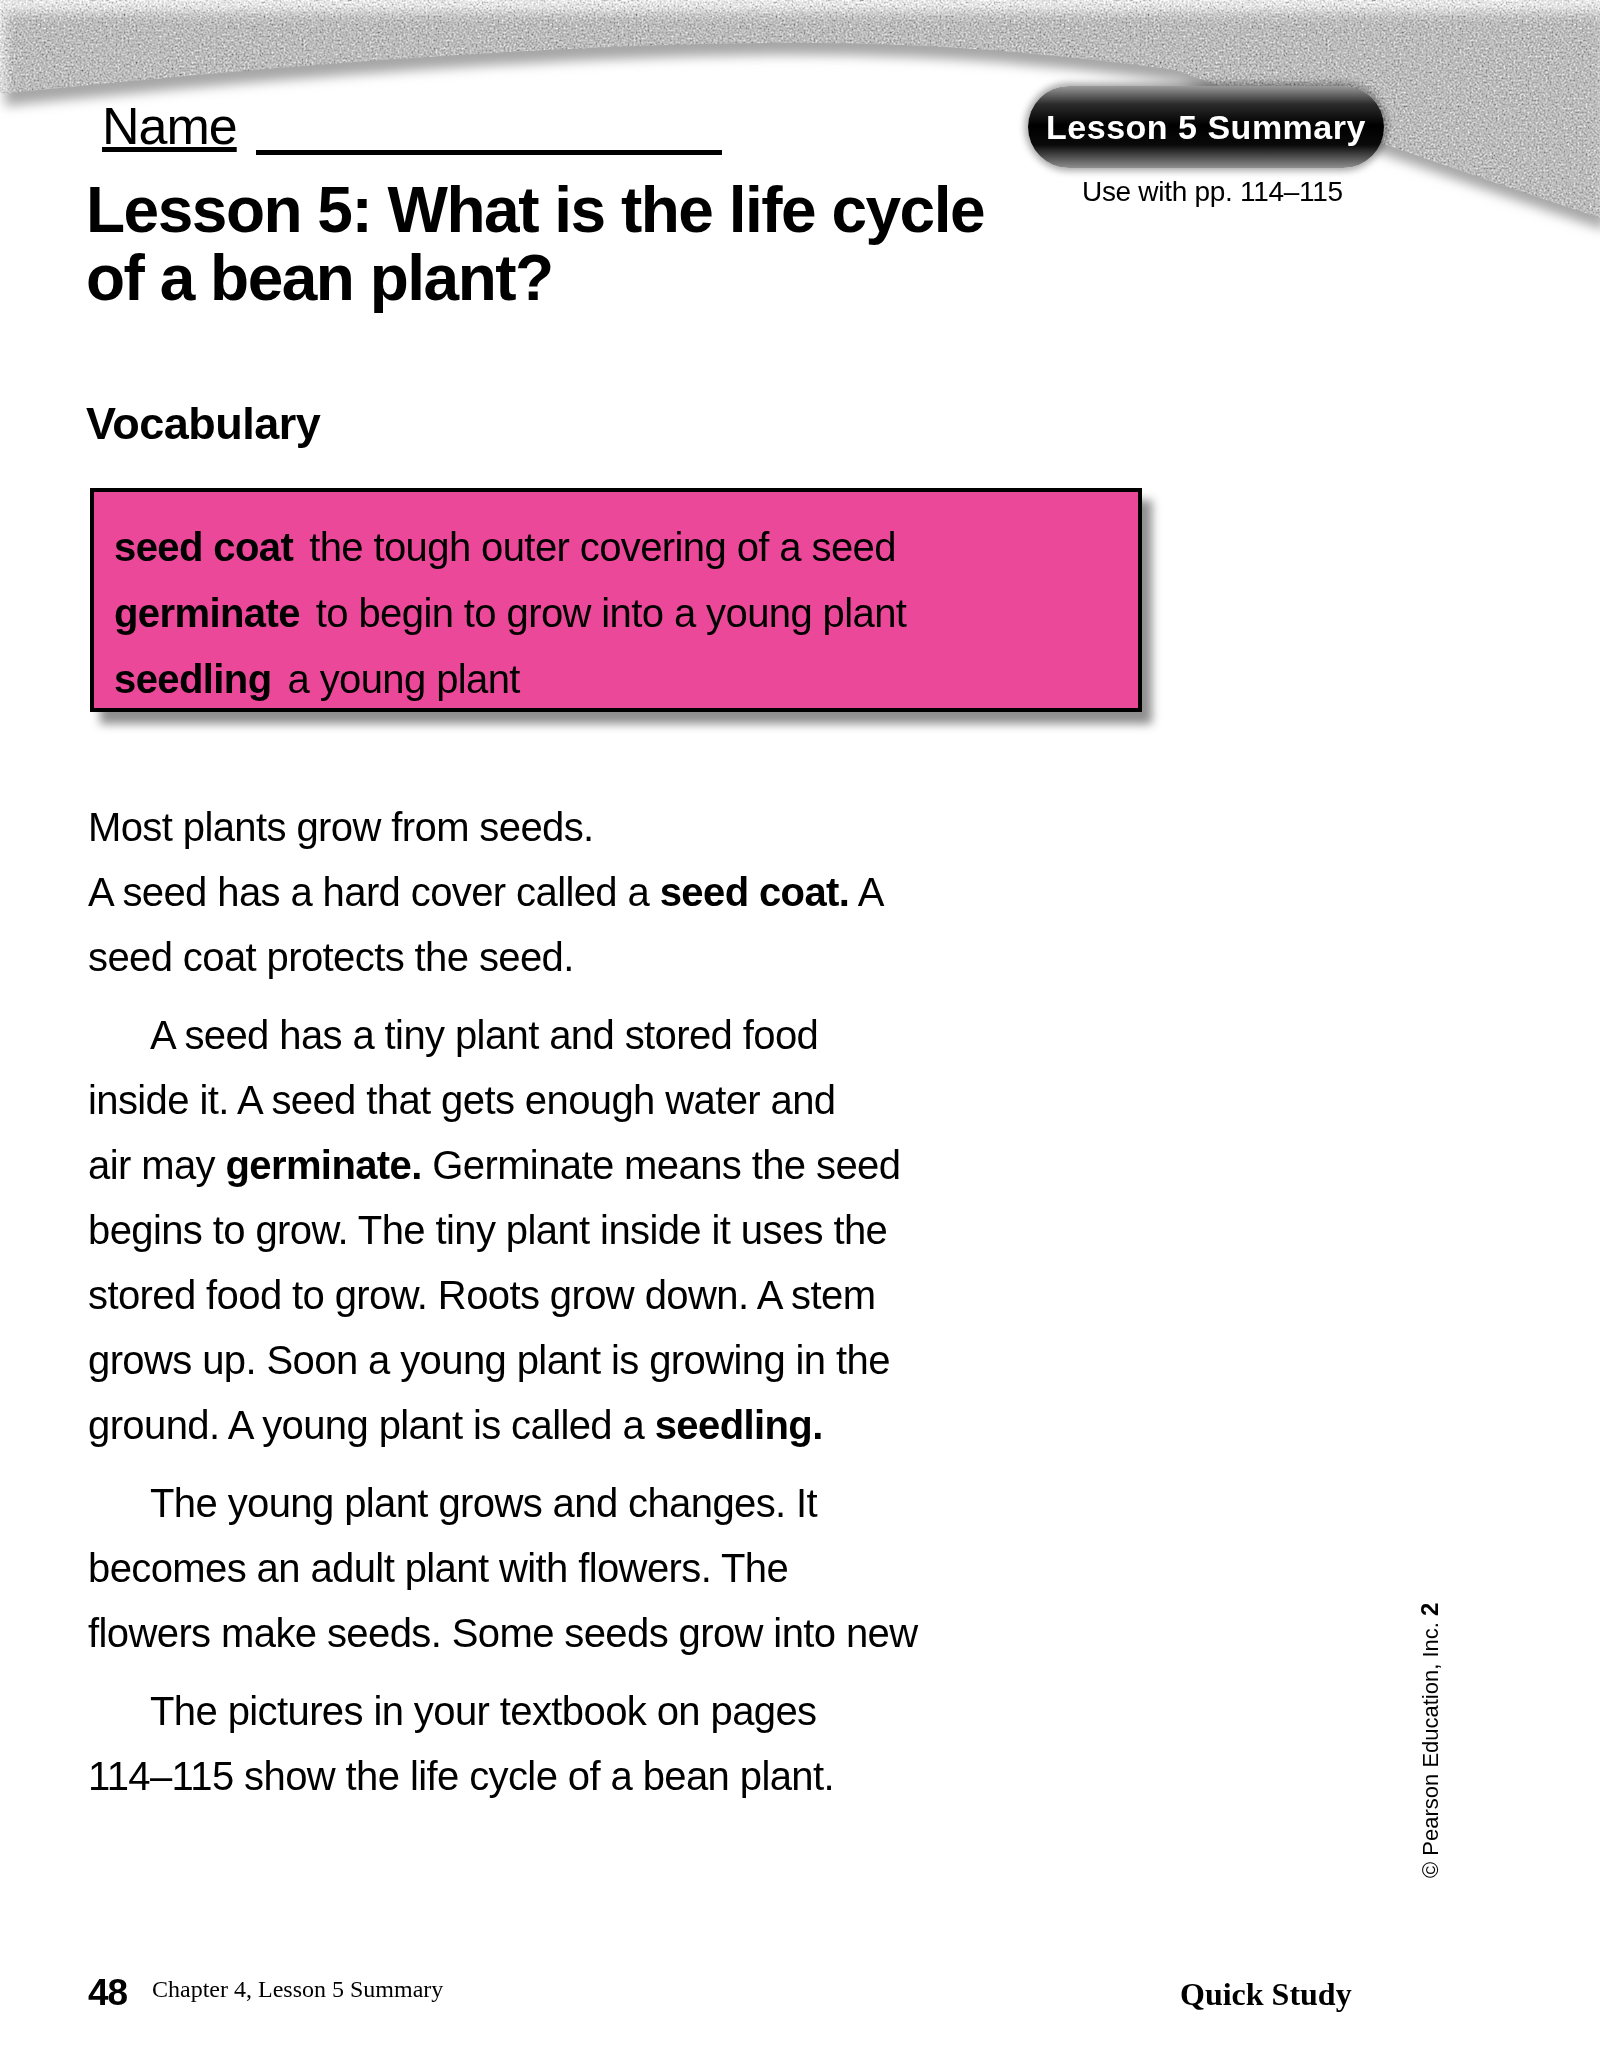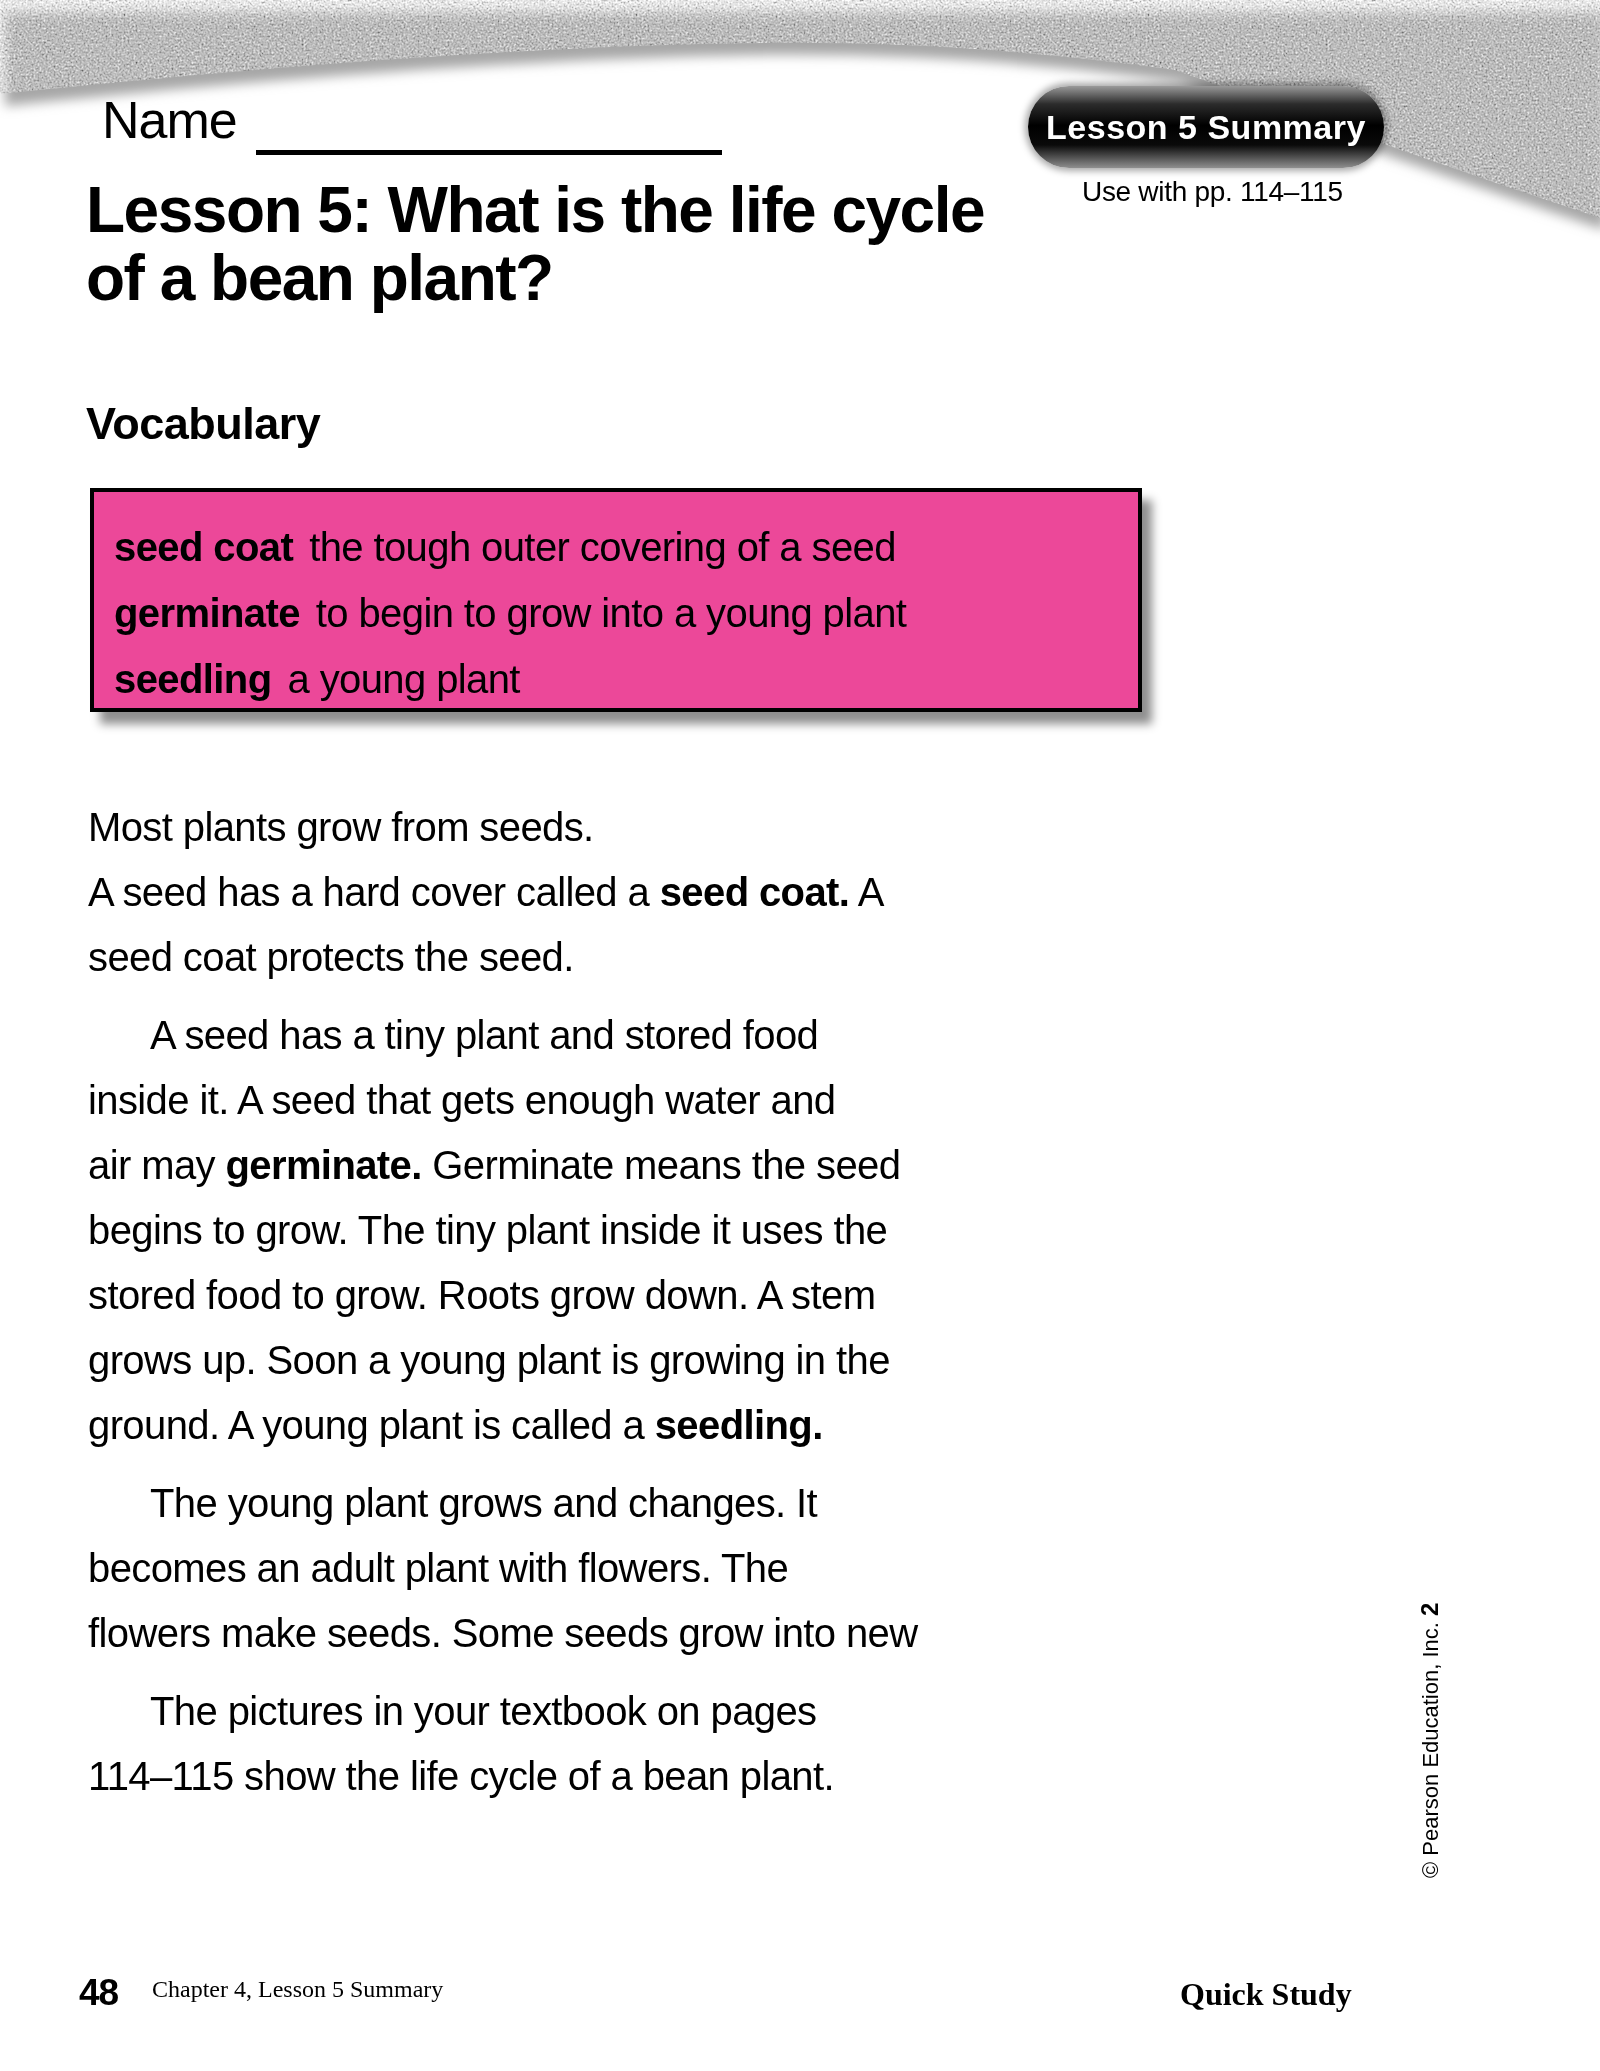--- a/index.html
+++ b/index.html
@@ -12,21 +12,21 @@
   
   .badge{position:absolute;left:1028px;top:86px;width:356px;height:82px;border-radius:999px;
          background:linear-gradient(180deg,#9a9a9a 0%,#2c2c2c 22%,#000 48%,#0a0a0a 72%,#8f8f8f 100%);
          box-shadow:0 0 7px 3px rgba(0,0,0,0.35);
          display:flex;align-items:center;justify-content:center;}
   .badge .badge-label{color:#fff;font-weight:bold;font-size:34px;letter-spacing:0.5px;}
 
   .use-with{position:absolute;left:1082px;top:176px;font-size:28px;letter-spacing:-0.3px;}
 
   
-  .name-label{position:absolute;left:102px;top:90px;font-size:52px;letter-spacing:-1px;}
+  .name-label{position:absolute;left:102px;top:96px;font-size:52px;letter-spacing:-1px;text-decoration:underline;}
   .name-line{position:absolute;left:256px;top:150px;width:466px;height:5px;background:#000;}
 
   
   .title{position:absolute;left:86px;top:176px;margin:0;font-size:64px;line-height:68px;
          font-weight:bold;letter-spacing:-1.5px;}
   .vocab-heading{position:absolute;left:86px;top:398px;margin:0;font-size:45px;font-weight:bold;
          letter-spacing:-0.5px;}
 
   
   .vocab-box{position:absolute;left:90px;top:488px;width:1052px;height:224px;background:#ec4899;
@@ -43,21 +43,21 @@
   .body-text .b{font-weight:bold;}
 
   
   .copyright{position:absolute;left:1312px;top:1746px;width:236px;height:28px;
          transform:rotate(-90deg);transform-origin:center;
          font-size:22px;white-space:nowrap;letter-spacing:0;}
   .copyright .grade{font-weight:bold;font-size:24px;margin-left:6px;}
 
   
   .footer{position:absolute;left:0;top:1972px;width:1600px;height:50px;}
-  .footer .pageno{position:absolute;left:79px;top:0;font-size:37px;font-weight:bold;letter-spacing:-1px;}
+  .footer .pageno{position:absolute;left:88px;top:0;font-size:37px;font-weight:bold;letter-spacing:-1px;}
   .footer .chapter{position:absolute;left:152px;top:4px;font-family:"Liberation Serif",serif;font-size:24px;}
   .footer .quick{position:absolute;left:1180px;top:4px;font-family:"Liberation Serif",serif;font-size:32px;font-weight:bold;}
 </style>
 </head>
 <body>
 
 <div class="page">
 
   <div class="banner">
     <svg width="1600" height="240" viewBox="0 0 1600 240">

